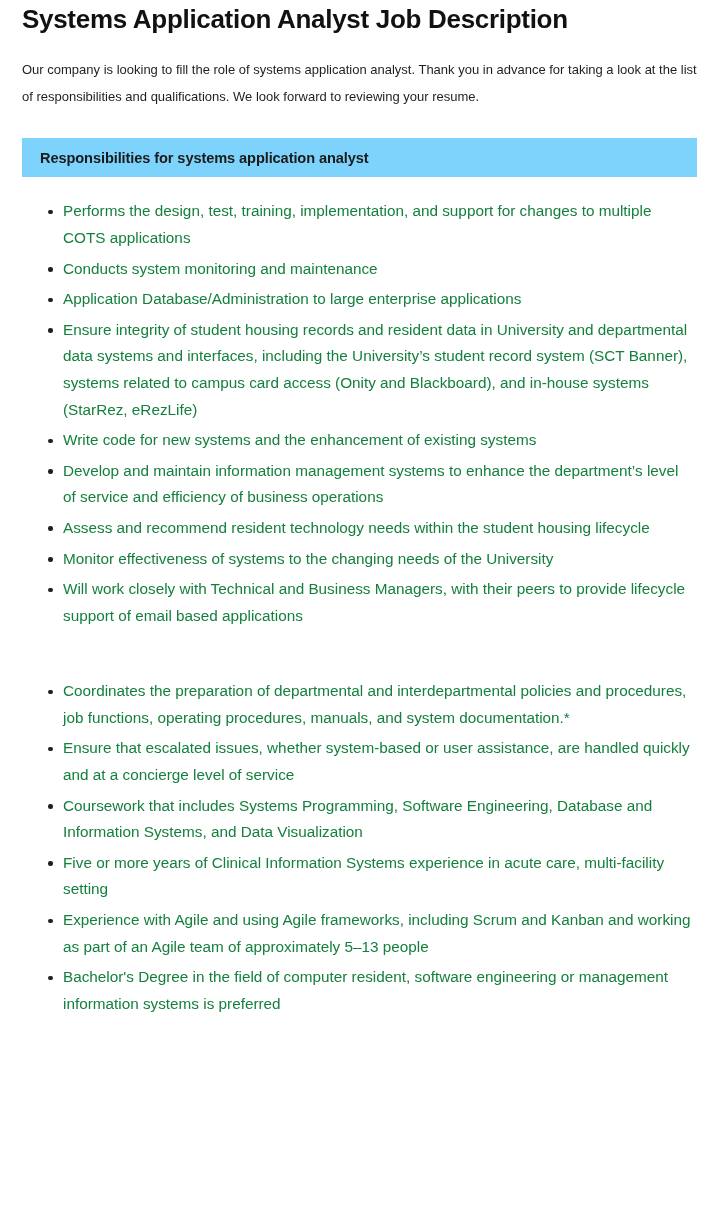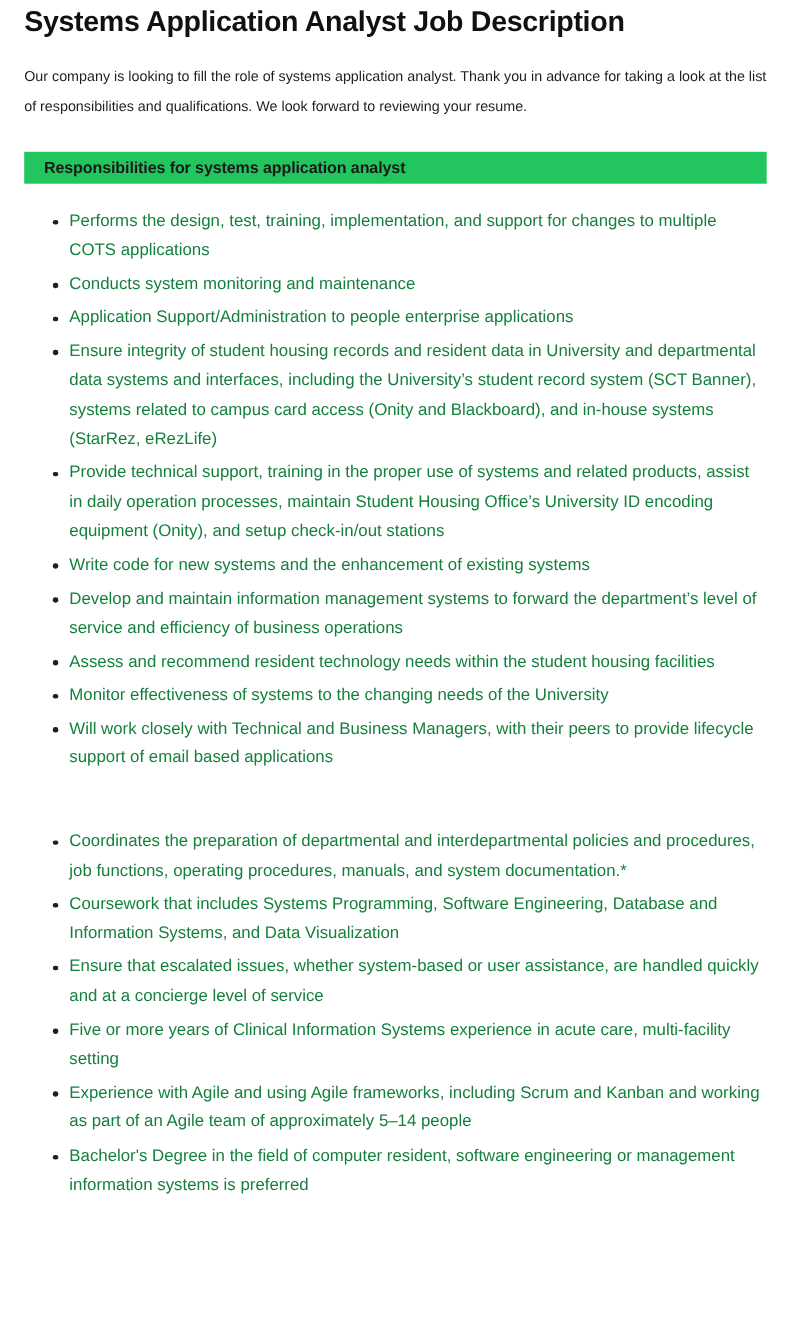--- a/index.html
+++ b/index.html
@@ -38,22 +38,22 @@
     margin: 0;
     padding-top: 22px;
     max-width: 676px;
   }
 
   .section {
     margin-top: 28px;
   }
 
   .section-header {
-    background: #22c55e;
-    height: 29px;
+    background: #7dd3fc;
+    height: 39px;
     display: flex;
     align-items: center;
     padding-left: 18px;
     width: 675px;
   }
 
   .section-header-label {
     font-size: 14.6px;
     font-weight: bold;
     color: #1a1a1a;
@@ -101,37 +101,36 @@
 
   <p class="intro">Our company is looking to fill the role of systems application analyst. Thank you in advance for taking a look at the list of responsibilities and qualifications. We look forward to reviewing your resume.</p>
 
   <div class="section">
     <div class="section-header">
       <span class="section-header-label">Responsibilities for systems application analyst</span>
     </div>
     <ul class="bullet-list">
         <li>Performs the design, test, training, implementation, and support for changes to multiple COTS applications</li>
         <li>Conducts system monitoring and maintenance</li>
-        <li>Application Support/Administration to people enterprise applications</li>
+        <li>Application Database/Administration to large enterprise applications</li>
         <li>Ensure integrity of student housing records and resident data in University and departmental data systems and interfaces, including the University’s student record system (SCT Banner), systems related to campus card access (Onity and Blackboard), and in-house systems (StarRez, eRezLife)</li>
-        <li>Provide technical support, training in the proper use of systems and related products, assist in daily operation processes, maintain Student Housing Office’s University ID encoding equipment (Onity), and setup check-in/out stations</li>
         <li>Write code for new systems and the enhancement of existing systems</li>
-        <li>Develop and maintain information management systems to forward the department’s level of service and efficiency of business operations</li>
-        <li>Assess and recommend resident technology needs within the student housing facilities</li>
+        <li>Develop and maintain information management systems to enhance the department’s level of service and efficiency of business operations</li>
+        <li>Assess and recommend resident technology needs within the student housing lifecycle</li>
         <li>Monitor effectiveness of systems to the changing needs of the University</li>
         <li>Will work closely with Technical and Business Managers, with their peers to provide lifecycle support of email based applications</li>
       </ul>
   </div>
 
   <div class="section">
     <ul class="bullet-list">
         <li>Coordinates the preparation of departmental and interdepartmental policies and procedures, job functions, operating procedures, manuals, and system documentation.*</li>
+        <li>Ensure that escalated issues, whether system-based or user assistance, are handled quickly and at a concierge level of service</li>
         <li>Coursework that includes Systems Programming, Software Engineering, Database and Information Systems, and Data Visualization</li>
-        <li>Ensure that escalated issues, whether system-based or user assistance, are handled quickly and at a concierge level of service</li>
         <li>Five or more years of Clinical Information Systems experience in acute care, multi-facility setting</li>
-        <li>Experience with Agile and using Agile frameworks, including Scrum and Kanban and working as part of an Agile team of approximately 5–14 people</li>
+        <li>Experience with Agile and using Agile frameworks, including Scrum and Kanban and working as part of an Agile team of approximately 5–13 people</li>
         <li>Bachelor's Degree in the field of computer resident, software engineering or management information systems is preferred</li>
       </ul>
   </div>
 
   <div class="tail-space"></div>
 
 </div>
 
 </body></html>

